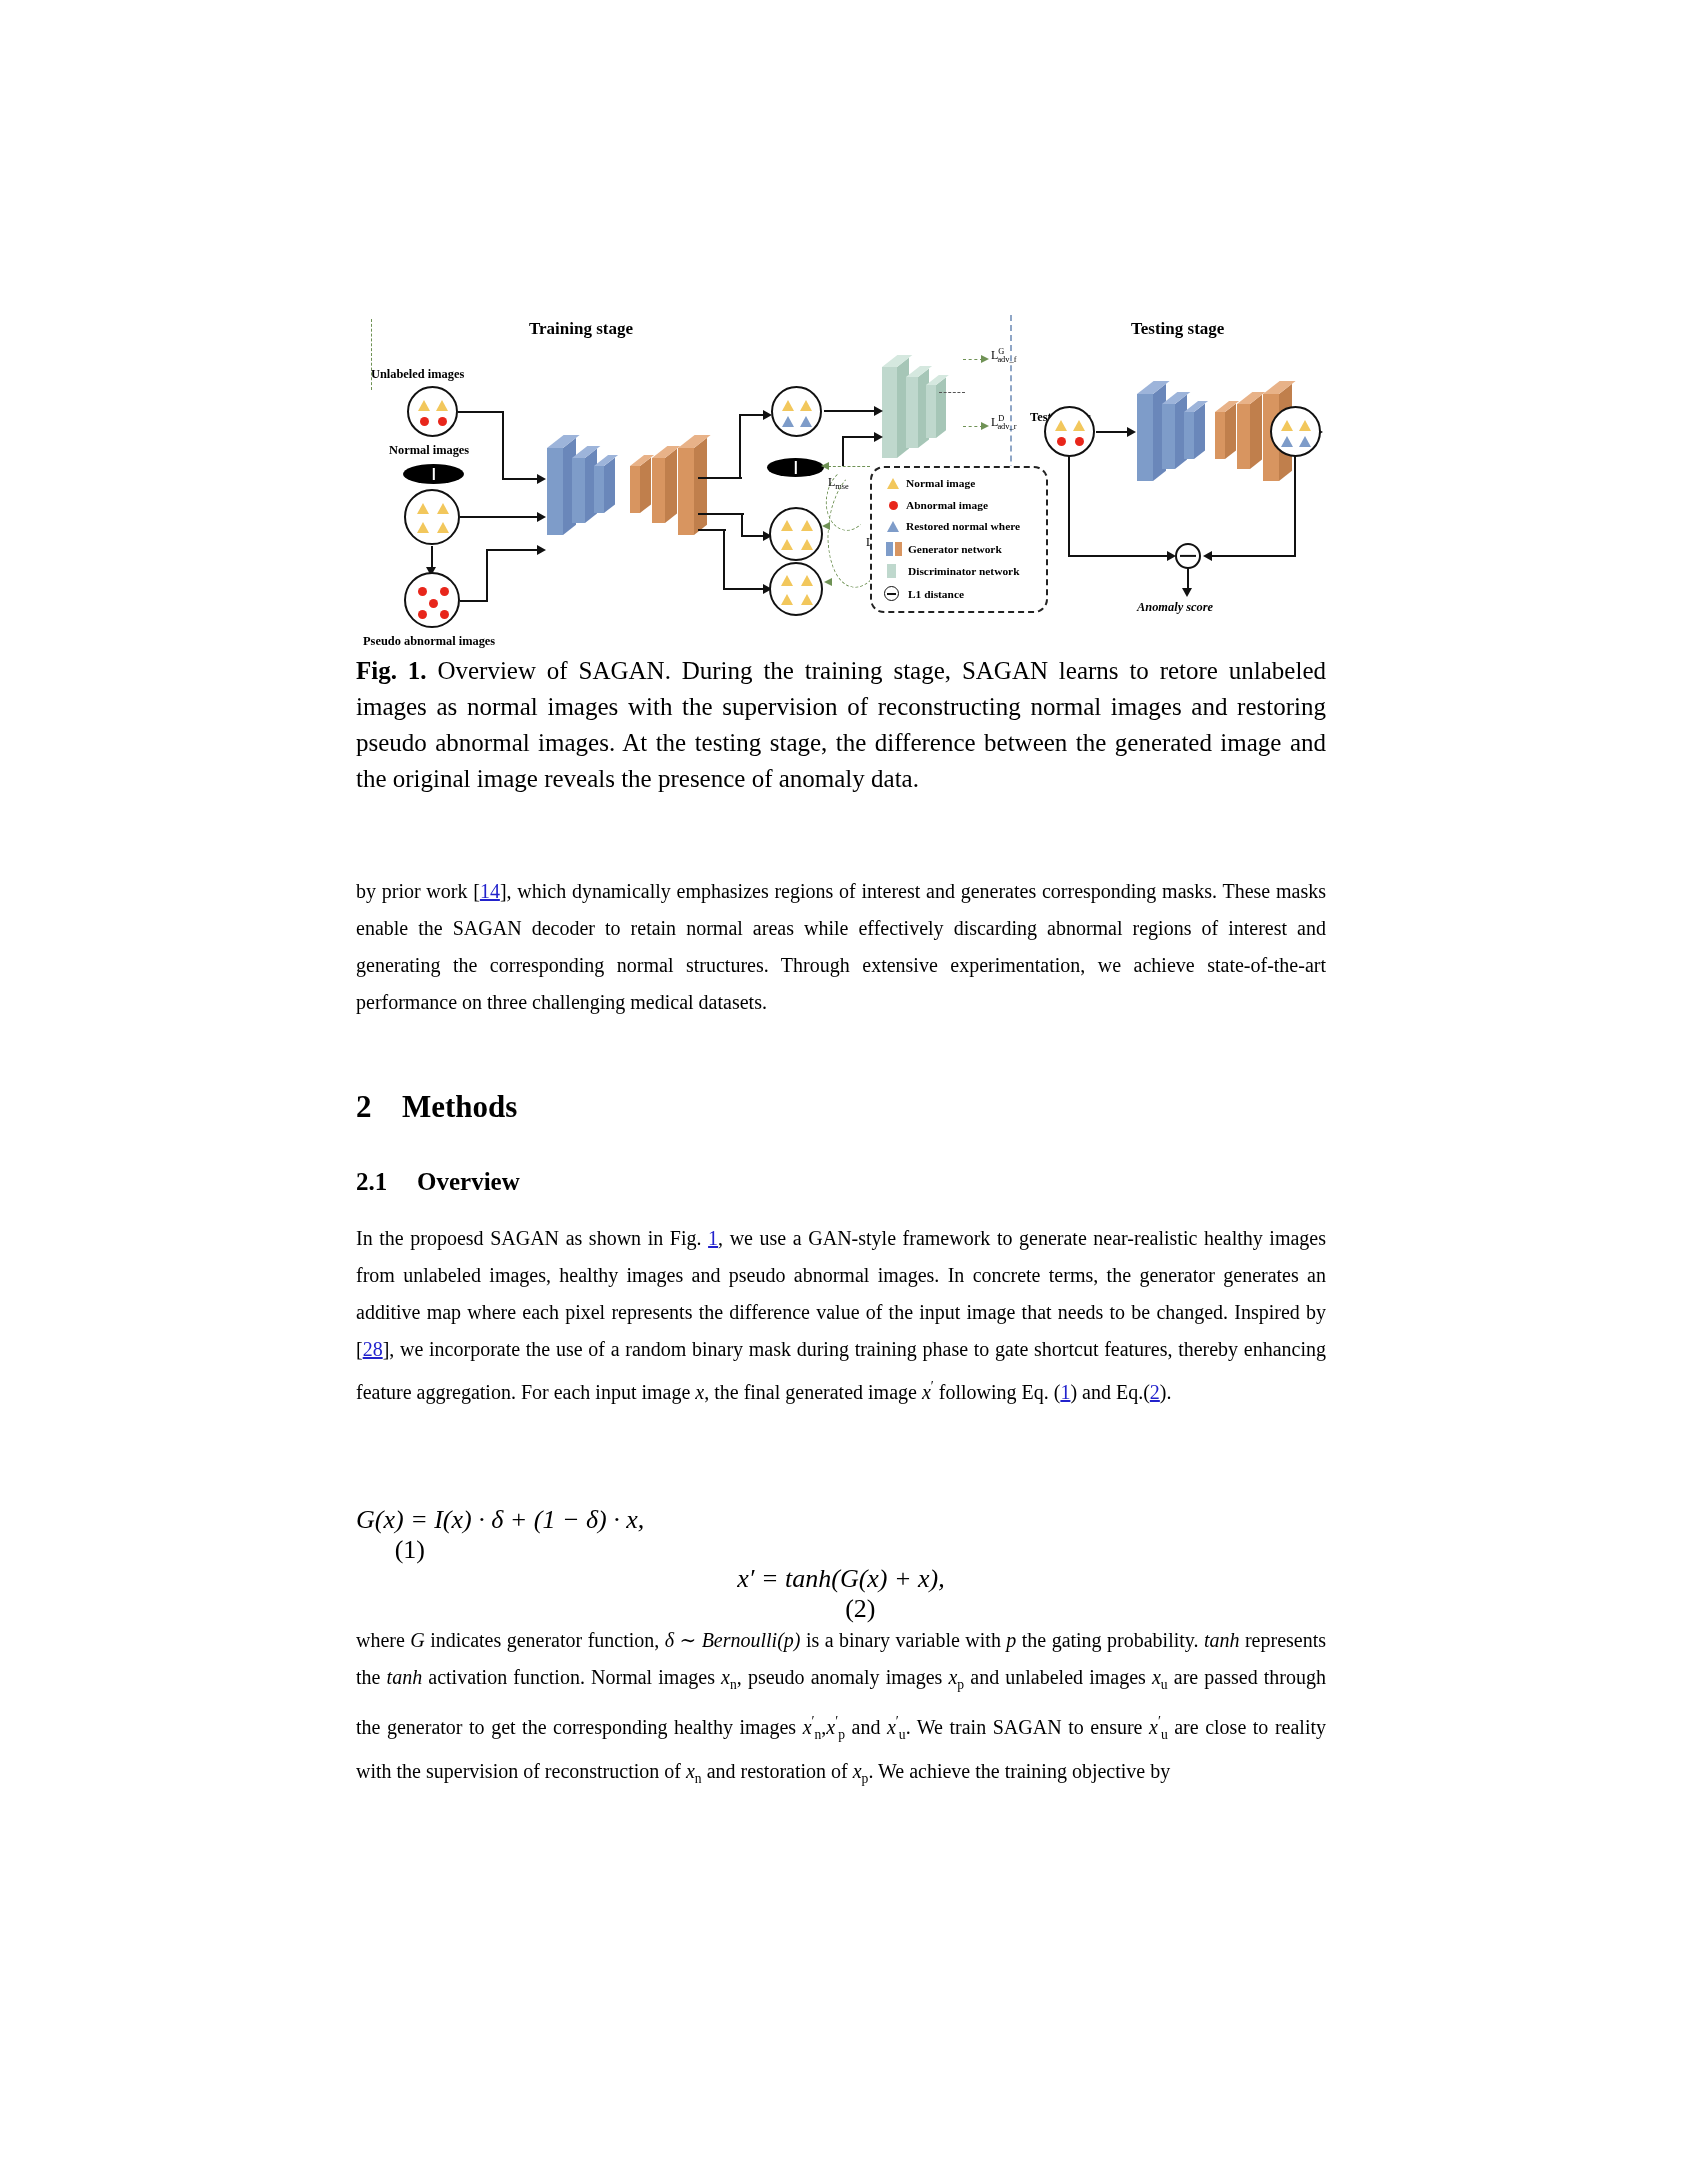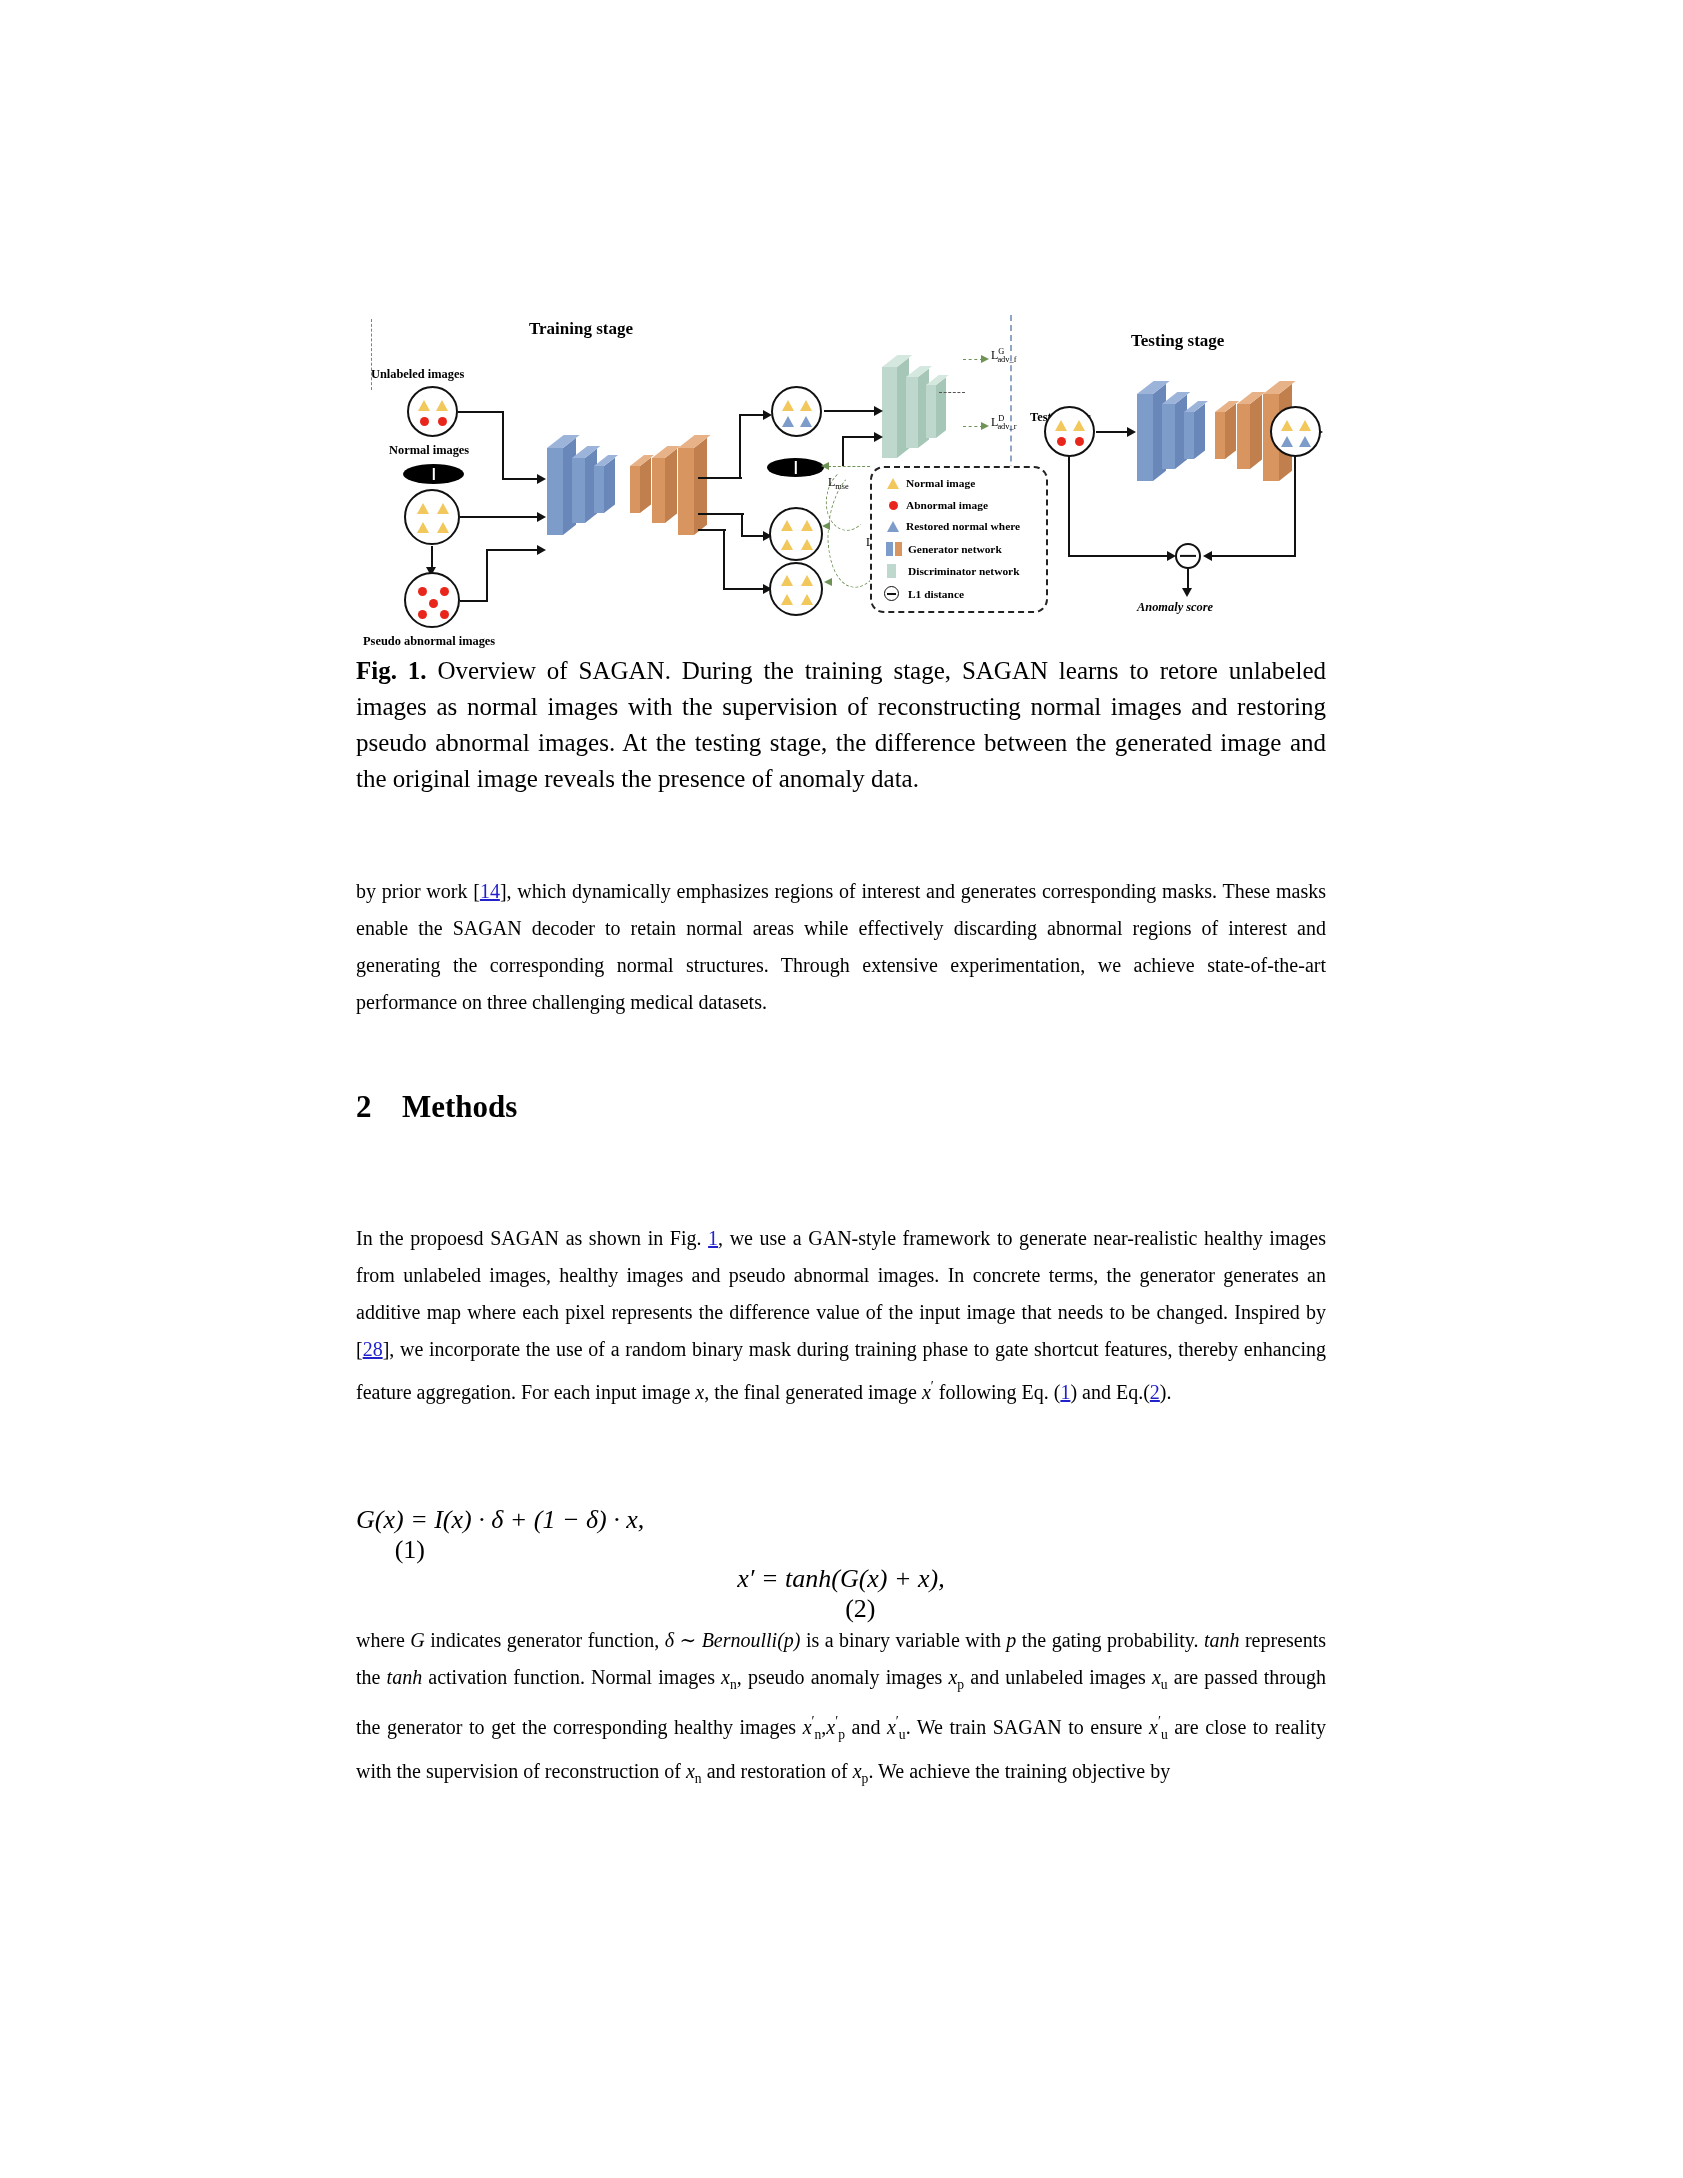--- a/index.html
+++ b/index.html
@@ -359,21 +359,21 @@
       </div>
       <div class="leg-row" style="left:10px;top:117px;">
         <span style="position:relative;width:26px;height:18px;display:inline-block;">
           <span style="position:absolute;left:2px;top:1px;width:15px;height:15px;border:1.8px solid #111;border-radius:50%;box-sizing:border-box;"></span>
           <span style="position:absolute;left:5px;top:8px;width:9px;height:1.8px;background:#111;"></span>
         </span>
         <span class="leg-txt">L1 distance</span>
       </div>
     </div>
 
-    <div class="stage-title" style="left:760px;top:12px;">Testing stage</div>
+    <div class="stage-title" style="left:760px;top:0px;">Testing stage</div>
 
     <div class="lbl" style="left:659px;top:67px;margin-top:24px;">Test images</div>
 
     <div class="circ" style="left:673px;top:87px;width:51px;height:51px;">
       <span class="tri tri-y" style="left:9px;top:12px;"></span>
       <span class="tri tri-y" style="left:27px;top:12px;"></span>
       <span class="dot" style="left:11px;top:29px;"></span>
       <span class="dot" style="left:29px;top:29px;"></span>
     </div>
 
@@ -448,20 +448,23 @@
     <b>Fig. 1.</b><span> Overview of SAGAN. During the training stage, SAGAN learns to retore unlabeled images as normal images with the supervision of reconstructing normal images and restoring pseudo abnormal images. At the testing stage, the difference between the generated image and the original image reveals the presence of anomaly data.</span>
   </div>
 
   <div class="para" style="top:873px;">
     <span>by prior work [</span><a class="cite" href="#">14</a><span>], which dynamically emphasizes regions of interest and generates corresponding masks. These masks enable the SAGAN decoder to retain normal areas while effectively discarding abnormal regions of interest and generating the corresponding normal structures. Through extensive experimentation, we achieve state-of-the-art performance on three challenging medical datasets.</span>
   </div>
 
   <div class="h1" style="top:1089px;">
     <span class="num">2</span><span>Methods</span>
   </div>
+  <div class="h2" style="top:1168px;">
+    <span class="num">2.1</span><span>Overview</span>
+  </div>
 
   <div class="para" style="top:1220px;">
     <span>In the propoesd SAGAN as shown in Fig. </span><a class="cite" href="#">1</a><span>, we use a GAN-style framework to generate near-realistic healthy images from unlabeled images, healthy images and pseudo abnormal images. In concrete terms, the generator generates an additive map where each pixel represents the difference value of the input image that needs to be changed. Inspired by [</span><a class="cite" href="#">28</a><span>], we incorporate the use of a random binary mask during training phase to gate shortcut features, thereby enhancing feature aggregation. For each input image </span><i class="var">x</i><span>, the final generated image </span><i class="var">x</i><sup>′</sup><span> following Eq. (</span><a class="cite" href="#">1</a><span>) and Eq.(</span><a class="cite" href="#">2</a><span>).</span>
   </div>
 
   <div class="eq" style="top:1505px;">
     <span class="body">G(x) = I(x) · δ + (1 − δ) · x,</span>
     <span class="tag">(1)</span>
   </div>
   <div class="eq" style="top:1564px;align-items:center;">

